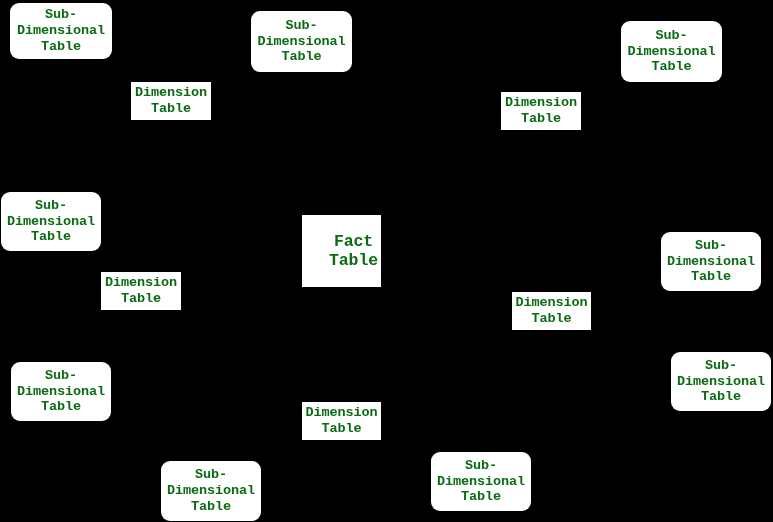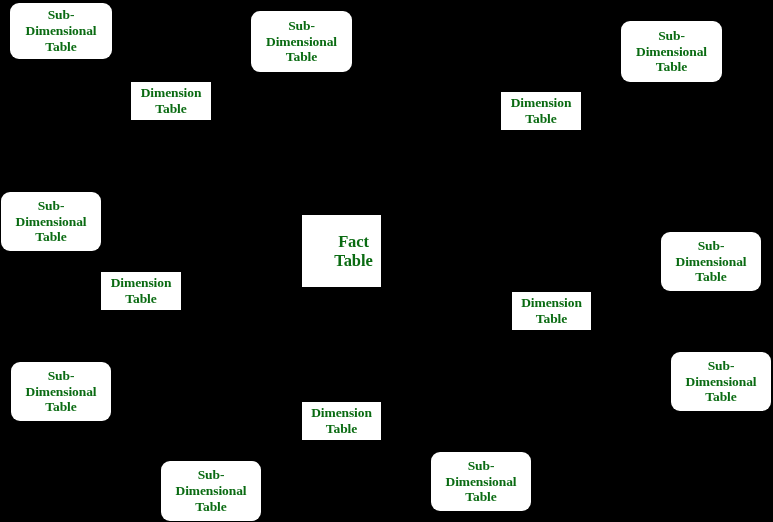--- a/index.html
+++ b/index.html
@@ -6,21 +6,21 @@
     margin: 0;
     padding: 0;
     background: #000000;
   }
   #canvas {
     position: relative;
     width: 773px;
     height: 522px;
     background: #000000;
     overflow: hidden;
-    font-family: Liberation Serif, serif;
+    font-family: Liberation Mono, monospace;
   }
   .node {
     position: absolute;
     box-sizing: border-box;
     background: #ffffff;
     color: #0a6b12;
     font-weight: bold;
     display: flex;
     align-items: center;
     justify-content: center;

